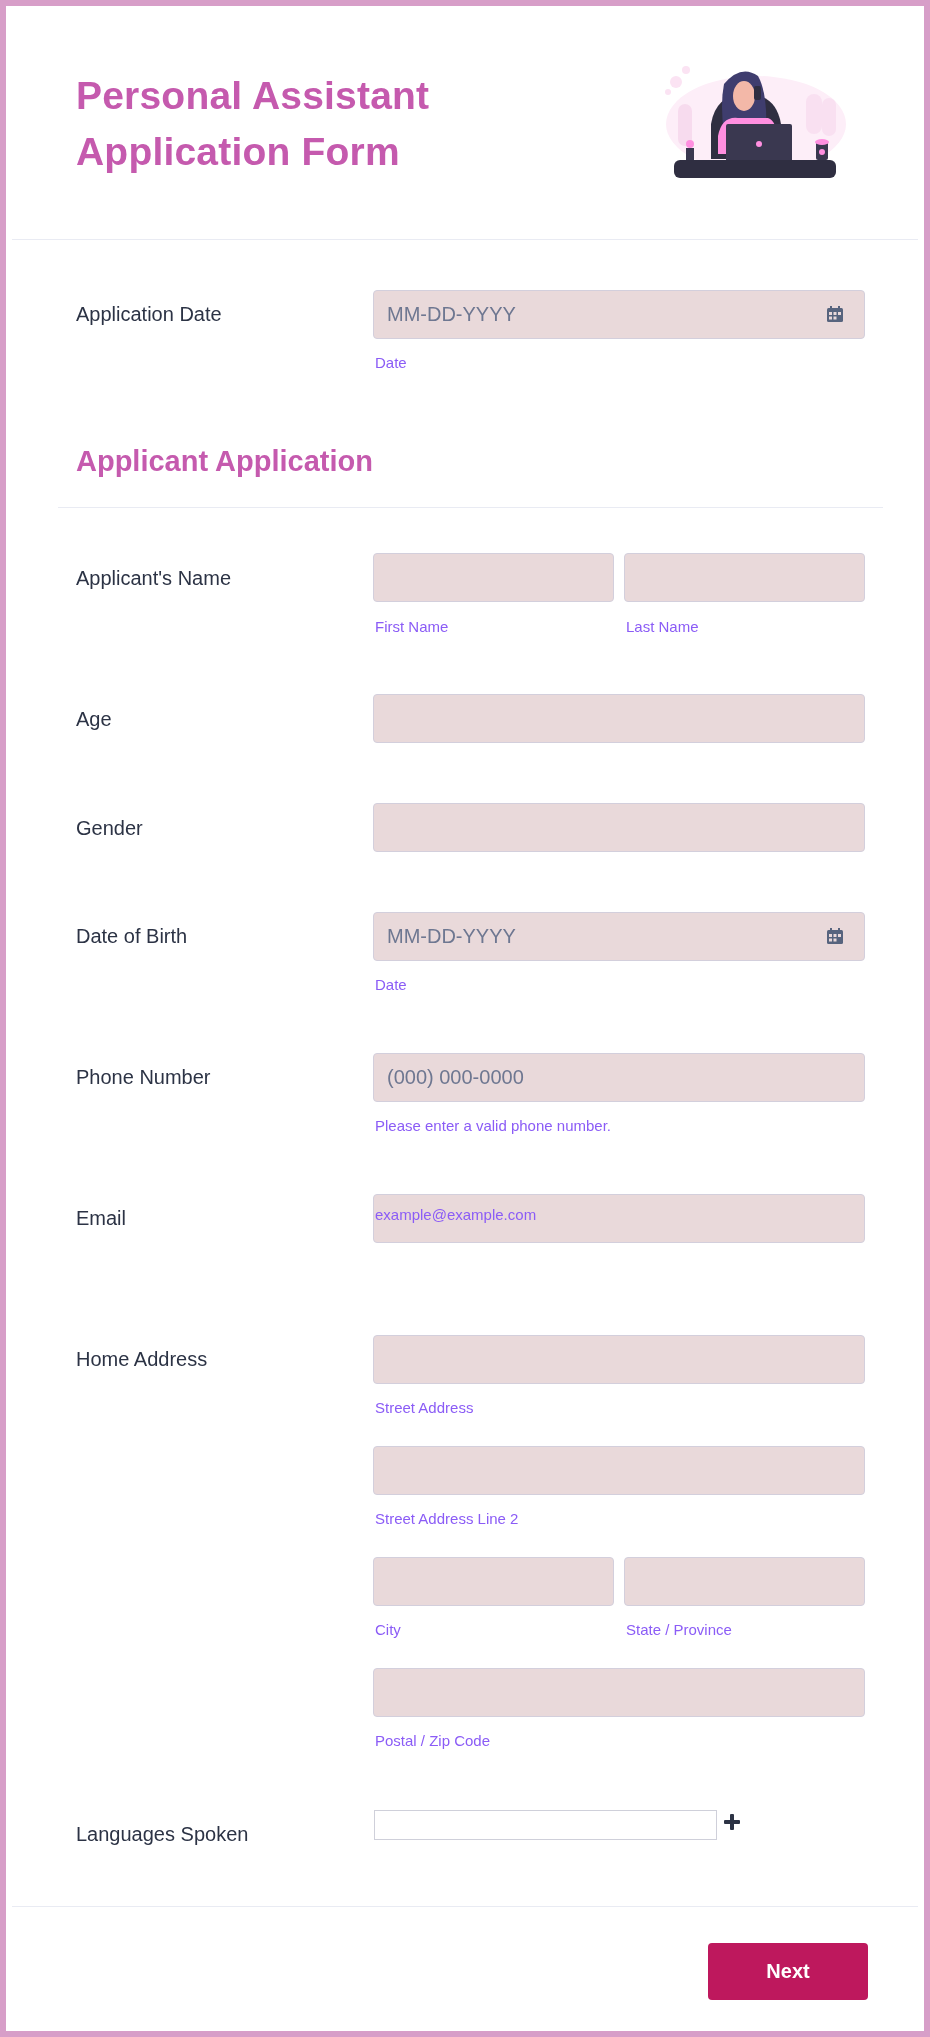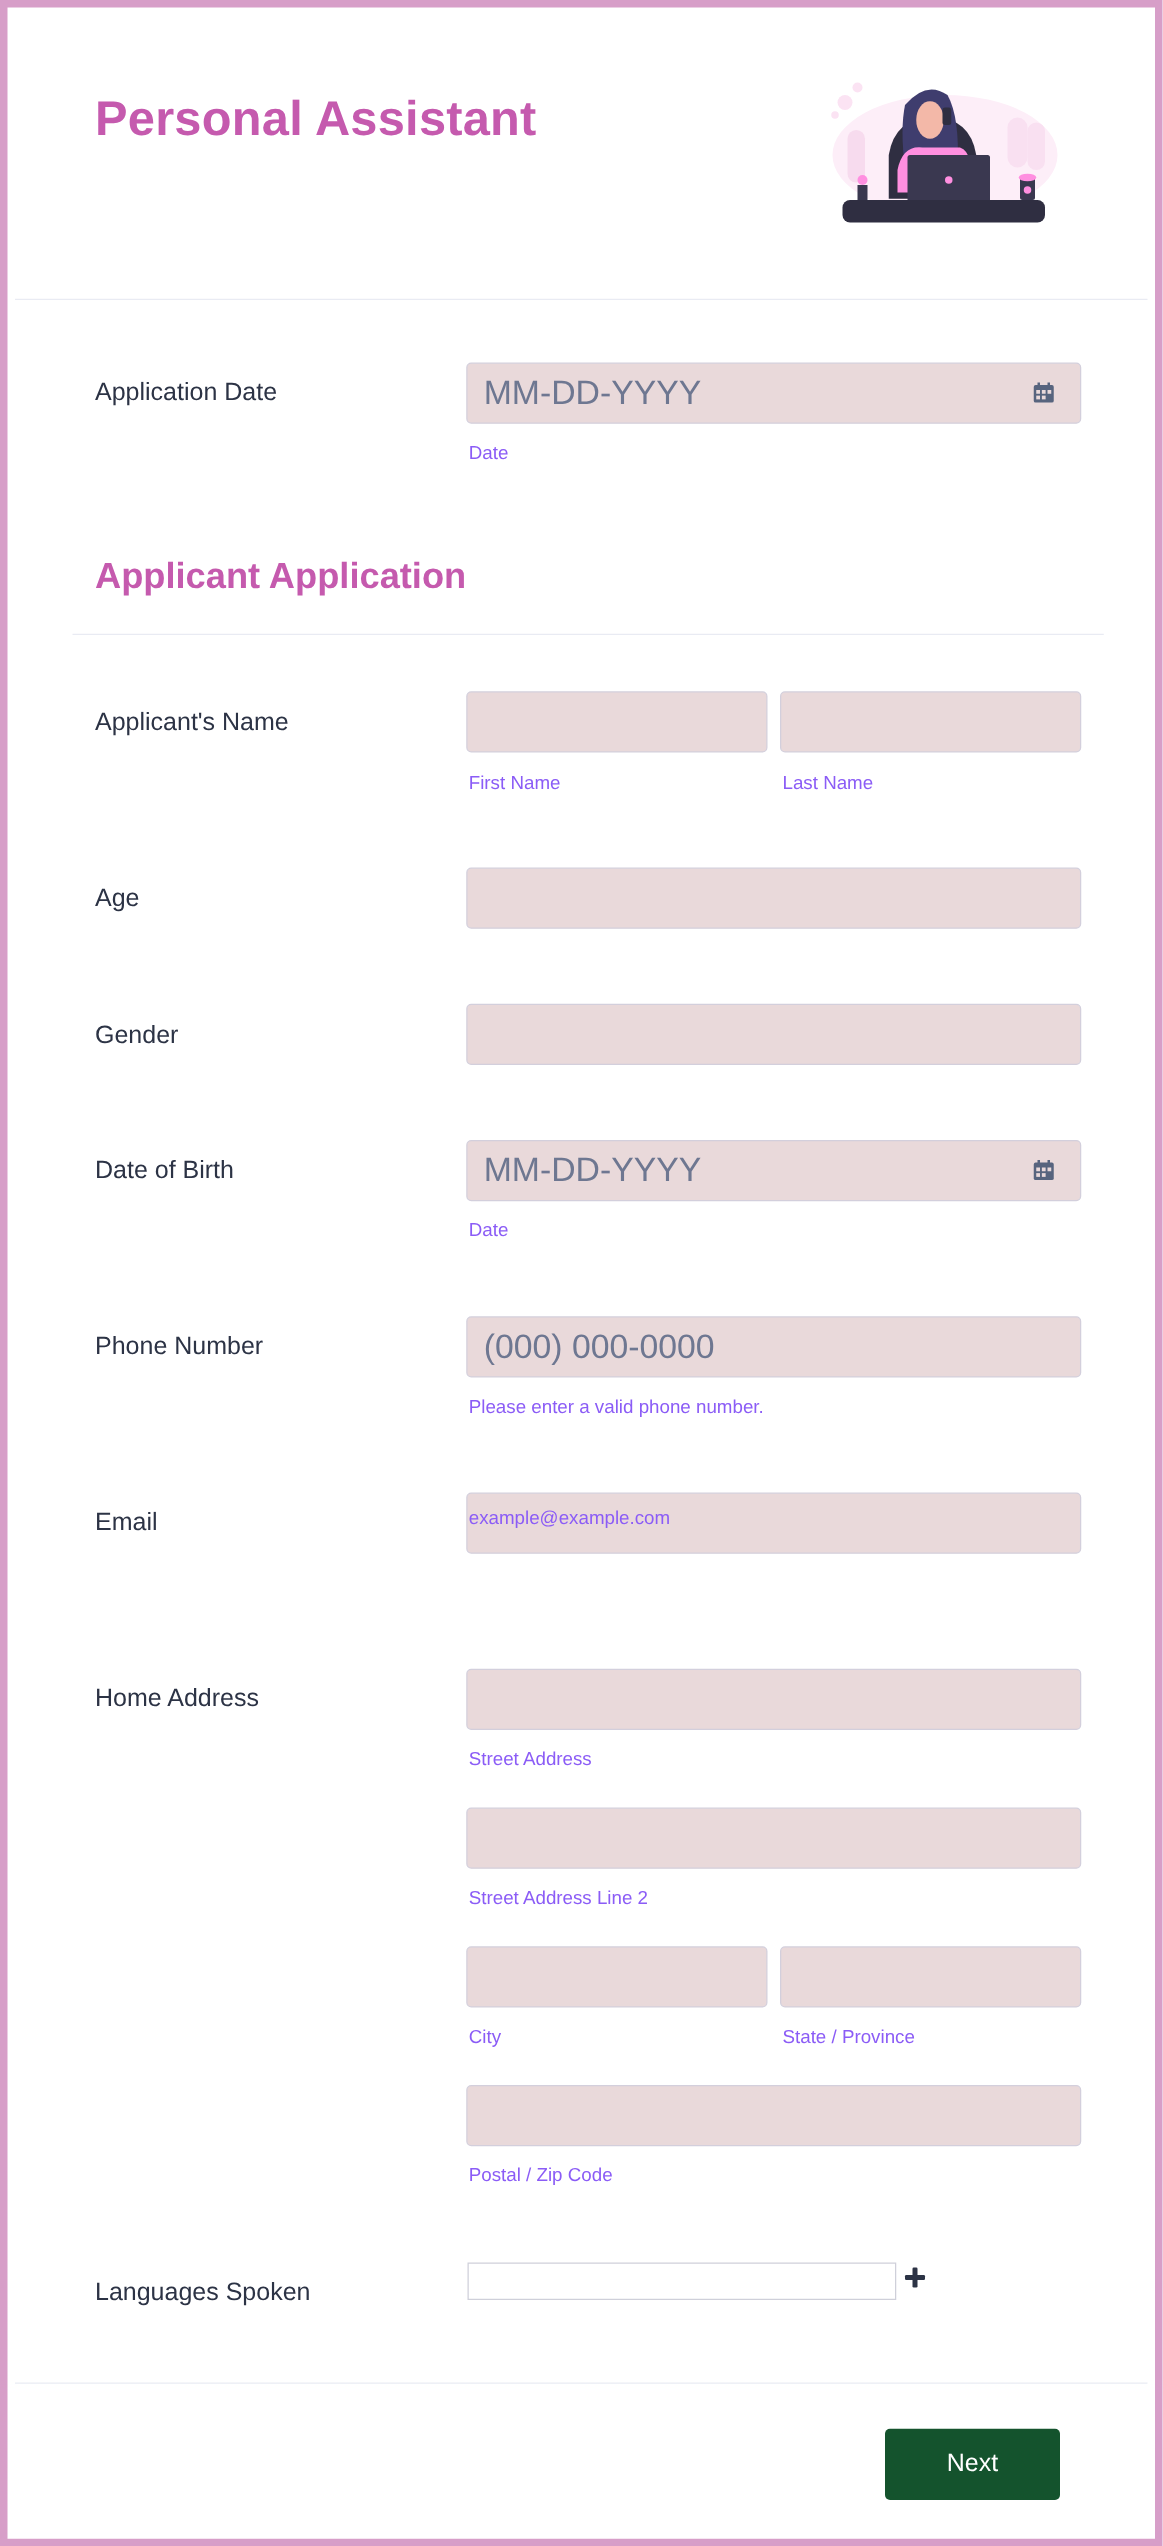--- a/index.html
+++ b/index.html
@@ -19,46 +19,47 @@
   .label {
     position: absolute; left: 70px; font-size: 20px; color: #2c3345; line-height: 1;
   }
   .section-title {
     position: absolute; left: 70px; top: 441px; font-size: 29px; font-weight: 700; color: #c55aae; line-height: 1;
   }
   .input {
     position: absolute; height: 49px; background: #e9d9da;
     border: 1px solid #d3cfdc; border-radius: 4px;
     font-family: "Liberation Sans", "DejaVu Sans", sans-serif;
-    font-size: 27px; color: #57647e; padding: 0 13px; outline: none;
+    font-size: 20px; color: #57647e; padding: 0 13px; outline: none;
   }
   .input::placeholder { color: #6e7791; }
   .input.full { left: 367px; width: 492px; }
   .input.half-l { left: 367px; width: 241px; }
   .input.half-r { left: 618px; width: 241px; }
   .sublabel { position: absolute; font-size: 15px; color: #8b5cf6; line-height: 1; }
   .cal-icon { position: absolute; width: 18px; height: 18px; }
   .lang-input {
     position: absolute; left: 368px; top: 1804px; width: 343px; height: 30px;
     background: #ffffff; border: 1px solid #cfd0da; outline: none;
   }
   .plus-icon { position: absolute; left: 717px; top: 1807px; width: 18px; height: 18px; cursor: pointer; }
   .next-btn {
-    position: absolute; left: 702px; top: 1937px; width: 140px; height: 57px;
-    background: #14532d; color: #ffffff; border: none; border-radius: 4px;
-    font-family: "Liberation Sans", "DejaVu Sans", sans-serif; font-size: 20px; cursor: pointer;
+    position: absolute; left: 702px; top: 1937px; width: 160px; height: 57px;
+    background: #be185d; color: #ffffff; border: none; border-radius: 4px;
+    font-family: "Liberation Sans", "DejaVu Sans", sans-serif; font-size: 20px; cursor: pointer; font-weight: bold;
   }
   .illustration { position: absolute; left: 650px; top: 58px; width: 200px; height: 120px; }
 </style>
 </head>
 <body>
 
 <div class="frame">
 
   <div class="title-line" style="top:70px;">Personal Assistant</div>
+  <div class="title-line" style="top:126px;">Application Form</div>
 
   <svg class="illustration" viewBox="0 0 200 120">
     <ellipse cx="100" cy="60" rx="90" ry="48" fill="#fdeef8"></ellipse>
     <circle cx="20" cy="18" r="6" fill="#fbe3f3"></circle>
     <circle cx="30" cy="6" r="4" fill="#fbe3f3"></circle>
     <circle cx="12" cy="28" r="3" fill="#fbe3f3"></circle>
     <rect x="150" y="30" width="16" height="40" rx="8" fill="#f9e0f1"></rect>
     <rect x="166" y="34" width="14" height="38" rx="7" fill="#f9e0f1"></rect>
     <rect x="22" y="40" width="14" height="42" rx="7" fill="#f7dbee"></rect>
 

